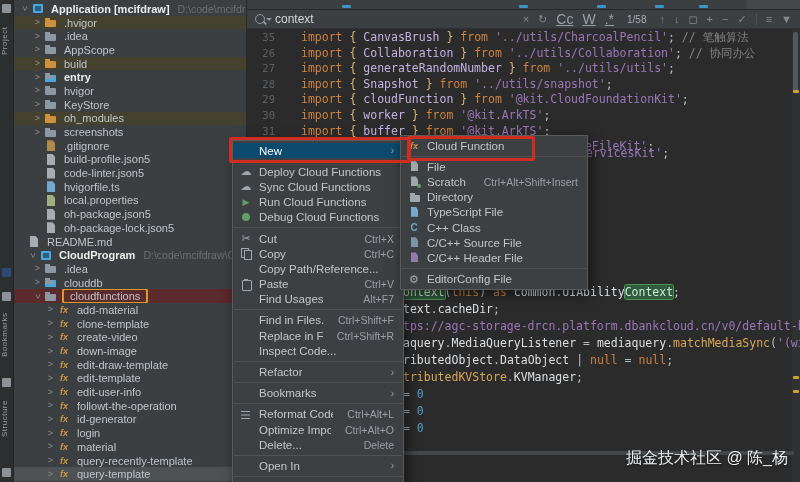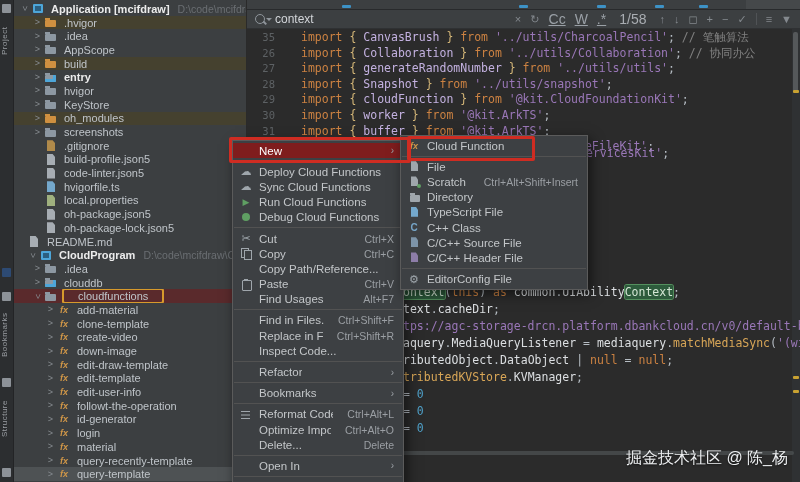--- a/index.html
+++ b/index.html
@@ -32,38 +32,38 @@
   .ticon.module::after{content:"";position:absolute;left:4px;top:4px;width:6px;height:5px;background:#2b5f80;}
   .ticon.file::before,.ticon.json::before,.ticon.ts::before,.ticon.props::before,.ticon.md::before,.ticon.git::before{
     content:"";position:absolute;left:3px;top:1px;width:8px;height:11px;background:#a7adb3;
     clip-path:polygon(0 0,70% 0,100% 25%,100% 100%,0 100%);}
   .ticon.ts::before{background:#74a8cc;}
   .ticon.git::before{background:#b08a4a;}
   .ticon.props::before{background:#9fb07e;}
   .ticon.fx{color:#cf9648;font-style:italic;font-weight:bold;font-size:9px;display:flex;align-items:center;justify-content:center;}
   .tlabel{margin:0 2px;}
   .tlabel.bold{color:#ececec;font-weight:bold;}
-  .tlabel.ann-box{box-shadow:0 0 0 2px #d79a2c;padding:0 14px;border-radius:1px;}
+  .tlabel.ann-box{box-shadow:0 0 0 2px #d79a2c;padding:0 6px;border-radius:1px;}
   .tpath{margin-left:6px;color:#6a6e72;font-size:10.5px;}
 
   
   .editor{position:absolute;left:247px;top:0;right:0;bottom:0;background:#2b2b2b;}
   .tabstrip{position:absolute;left:0;top:0;right:0;height:9px;background:#3c3f41;border-bottom:1px solid #282a2c;}
   .tabmark{position:absolute;top:5px;width:9px;height:3px;background:#3d92c6;border-radius:1px;}
   .tabactive{position:absolute;top:0;height:9px;background:#45484a;}
   .find-bar{position:absolute;left:0;top:10px;right:0;height:18px;background:#3c3f41;border-bottom:1px solid #2f3133;
             display:flex;align-items:center;padding:0 8px;color:#8f959b;font-size:11px;}
   .lens{width:8px;height:8px;border:1.5px solid #8f959b;border-radius:50%;position:relative;margin-right:2px;flex:none;}
   .lens::after{content:"";position:absolute;left:7px;top:7px;width:4px;height:1.5px;background:#8f959b;transform:rotate(45deg);}
   .lens::before{content:"";position:absolute;left:10px;top:3px;border:3px solid transparent;border-top-color:#8f959b;}
   .fquery{color:#d2d5d9;font-size:12px;margin-left:8px;}
   .fright{margin-left:auto;display:flex;align-items:center;gap:9px;}
   .fic{color:#84898e;font-size:11px;cursor:default;}
   .ftg{color:#9aa0a6;font-size:14px;text-decoration:underline;}
-  .fcount{color:#a9adb2;font-size:14px;margin:0 4px;}
+  .fcount{color:#a9adb2;font-size:10px;margin:0 4px;}
   .fsp{width:1px;height:12px;background:#505356;}
 
   
   .code{position:absolute;left:0;top:28px;right:8px;bottom:0;font-family:"DejaVu Sans Mono",monospace;font-size:11.5px;padding-top:2px;}
   .cline{display:flex;height:15.6px;line-height:15.6px;white-space:pre;}
   .lnum{width:28px;flex:none;text-align:right;color:#5d6164;margin-right:26px;font-size:10.5px;}
   .seg.k{color:#cc8242;} .seg.br{color:#d5b778;} .seg.id{color:#c3b1e0;}
   .seg.s{color:#9a77b8;} .seg.c{color:#808080;} .seg.p{color:#b6bdc4;}
   .seg.w{color:#dcdfe2;} .seg.y{color:#d8a657;} .seg.n{color:#4fa0c8;}
   .seg.m{background:#2d5b3c;box-shadow:0 0 0 1px #54905e;border-radius:2px;color:#d4e6d4;}
@@ -73,21 +73,21 @@
   .vthumb{position:absolute;left:1px;top:4px;width:5px;height:60px;background:#55585a;border-radius:2px;}
   .vmark{position:absolute;left:1px;width:6px;height:3px;border-radius:1px;}
   .hscroll{position:absolute;left:402px;top:451px;width:392px;height:4px;background:#5a5e60;opacity:.55;border-radius:2px;z-index:2;}
   .watermark{position:absolute;right:12px;bottom:13px;color:#eef0f2;font-size:16px;z-index:3;text-shadow:0 1px 2px rgba(0,0,0,.6);}
 
   
   .menu{position:absolute;background:#3d4043;border:1px solid #5b5b5b;box-shadow:3px 4px 12px rgba(0,0,0,.55);padding:2px 0;z-index:5;overflow:hidden;}
   #context-menu{left:232px;top:140px;width:170px;height:342px;}
   #new-submenu{left:400px;top:135px;width:186px;}
   .mi{display:flex;align-items:center;height:15.2px;padding:0 9px 0 5px;font-size:11.5px;color:#c3c6c9;white-space:nowrap;}
-  .mi.sel{background:#7f1d1d;color:#fff;}
+  .mi.sel{background:#0c4a6e;color:#fff;}
   .mi u{text-underline-offset:2px;}
   .mic{width:16px;height:13px;flex:none;margin-right:5px;position:relative;display:flex;align-items:center;justify-content:center;color:#9fa6ac;font-size:10px;}
   .mlab{overflow:hidden;}
   .mac{margin-left:auto;color:#9b9fa4;font-size:10.5px;padding-left:14px;}
   .marrow{margin-left:auto;color:#9b9fa4;font-size:10px;padding-left:10px;}
   .msep{height:1px;background:#525252;margin:2.5px 1px;}
 
   .mic-deploy-cloud-icon::before,.mic-sync-cloud-icon::before{content:"☁";font-size:11px;}
   .mic-run-icon::before{content:"▶";color:#5f9f63;font-size:9px;}
   .mic-debug-icon::before{content:"";width:8px;height:8px;background:#5f9f63;border-radius:50%;}

